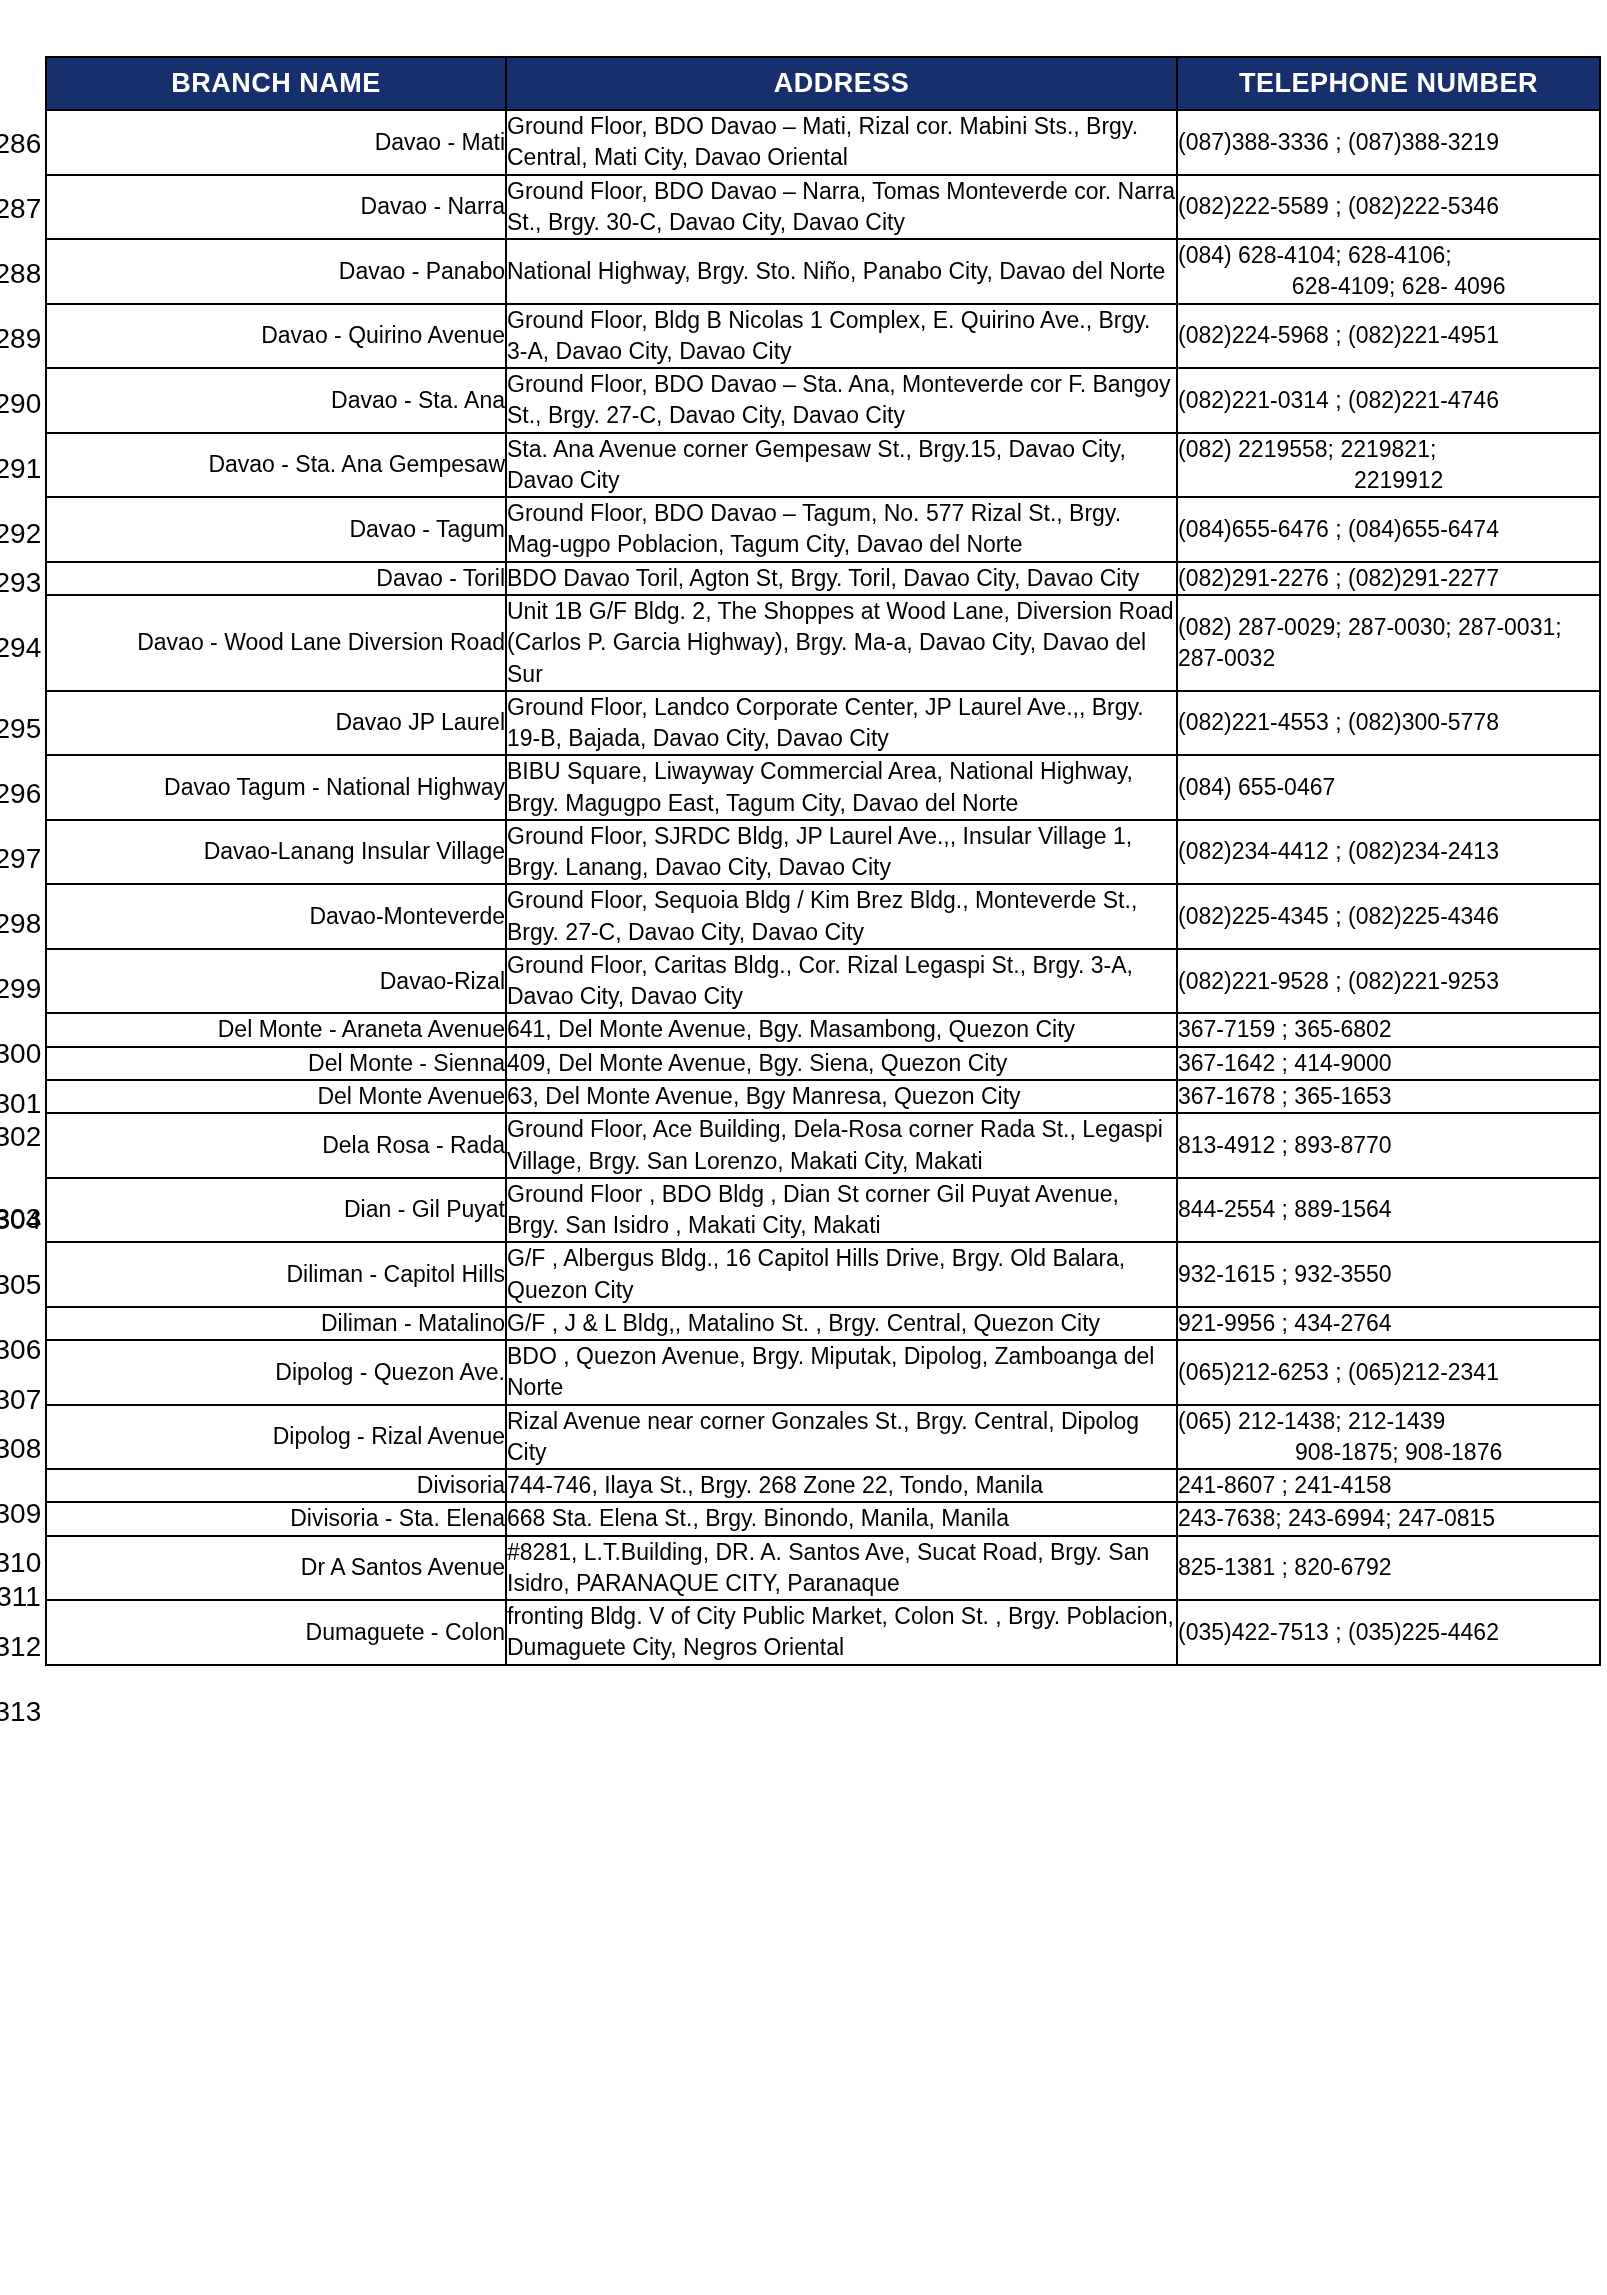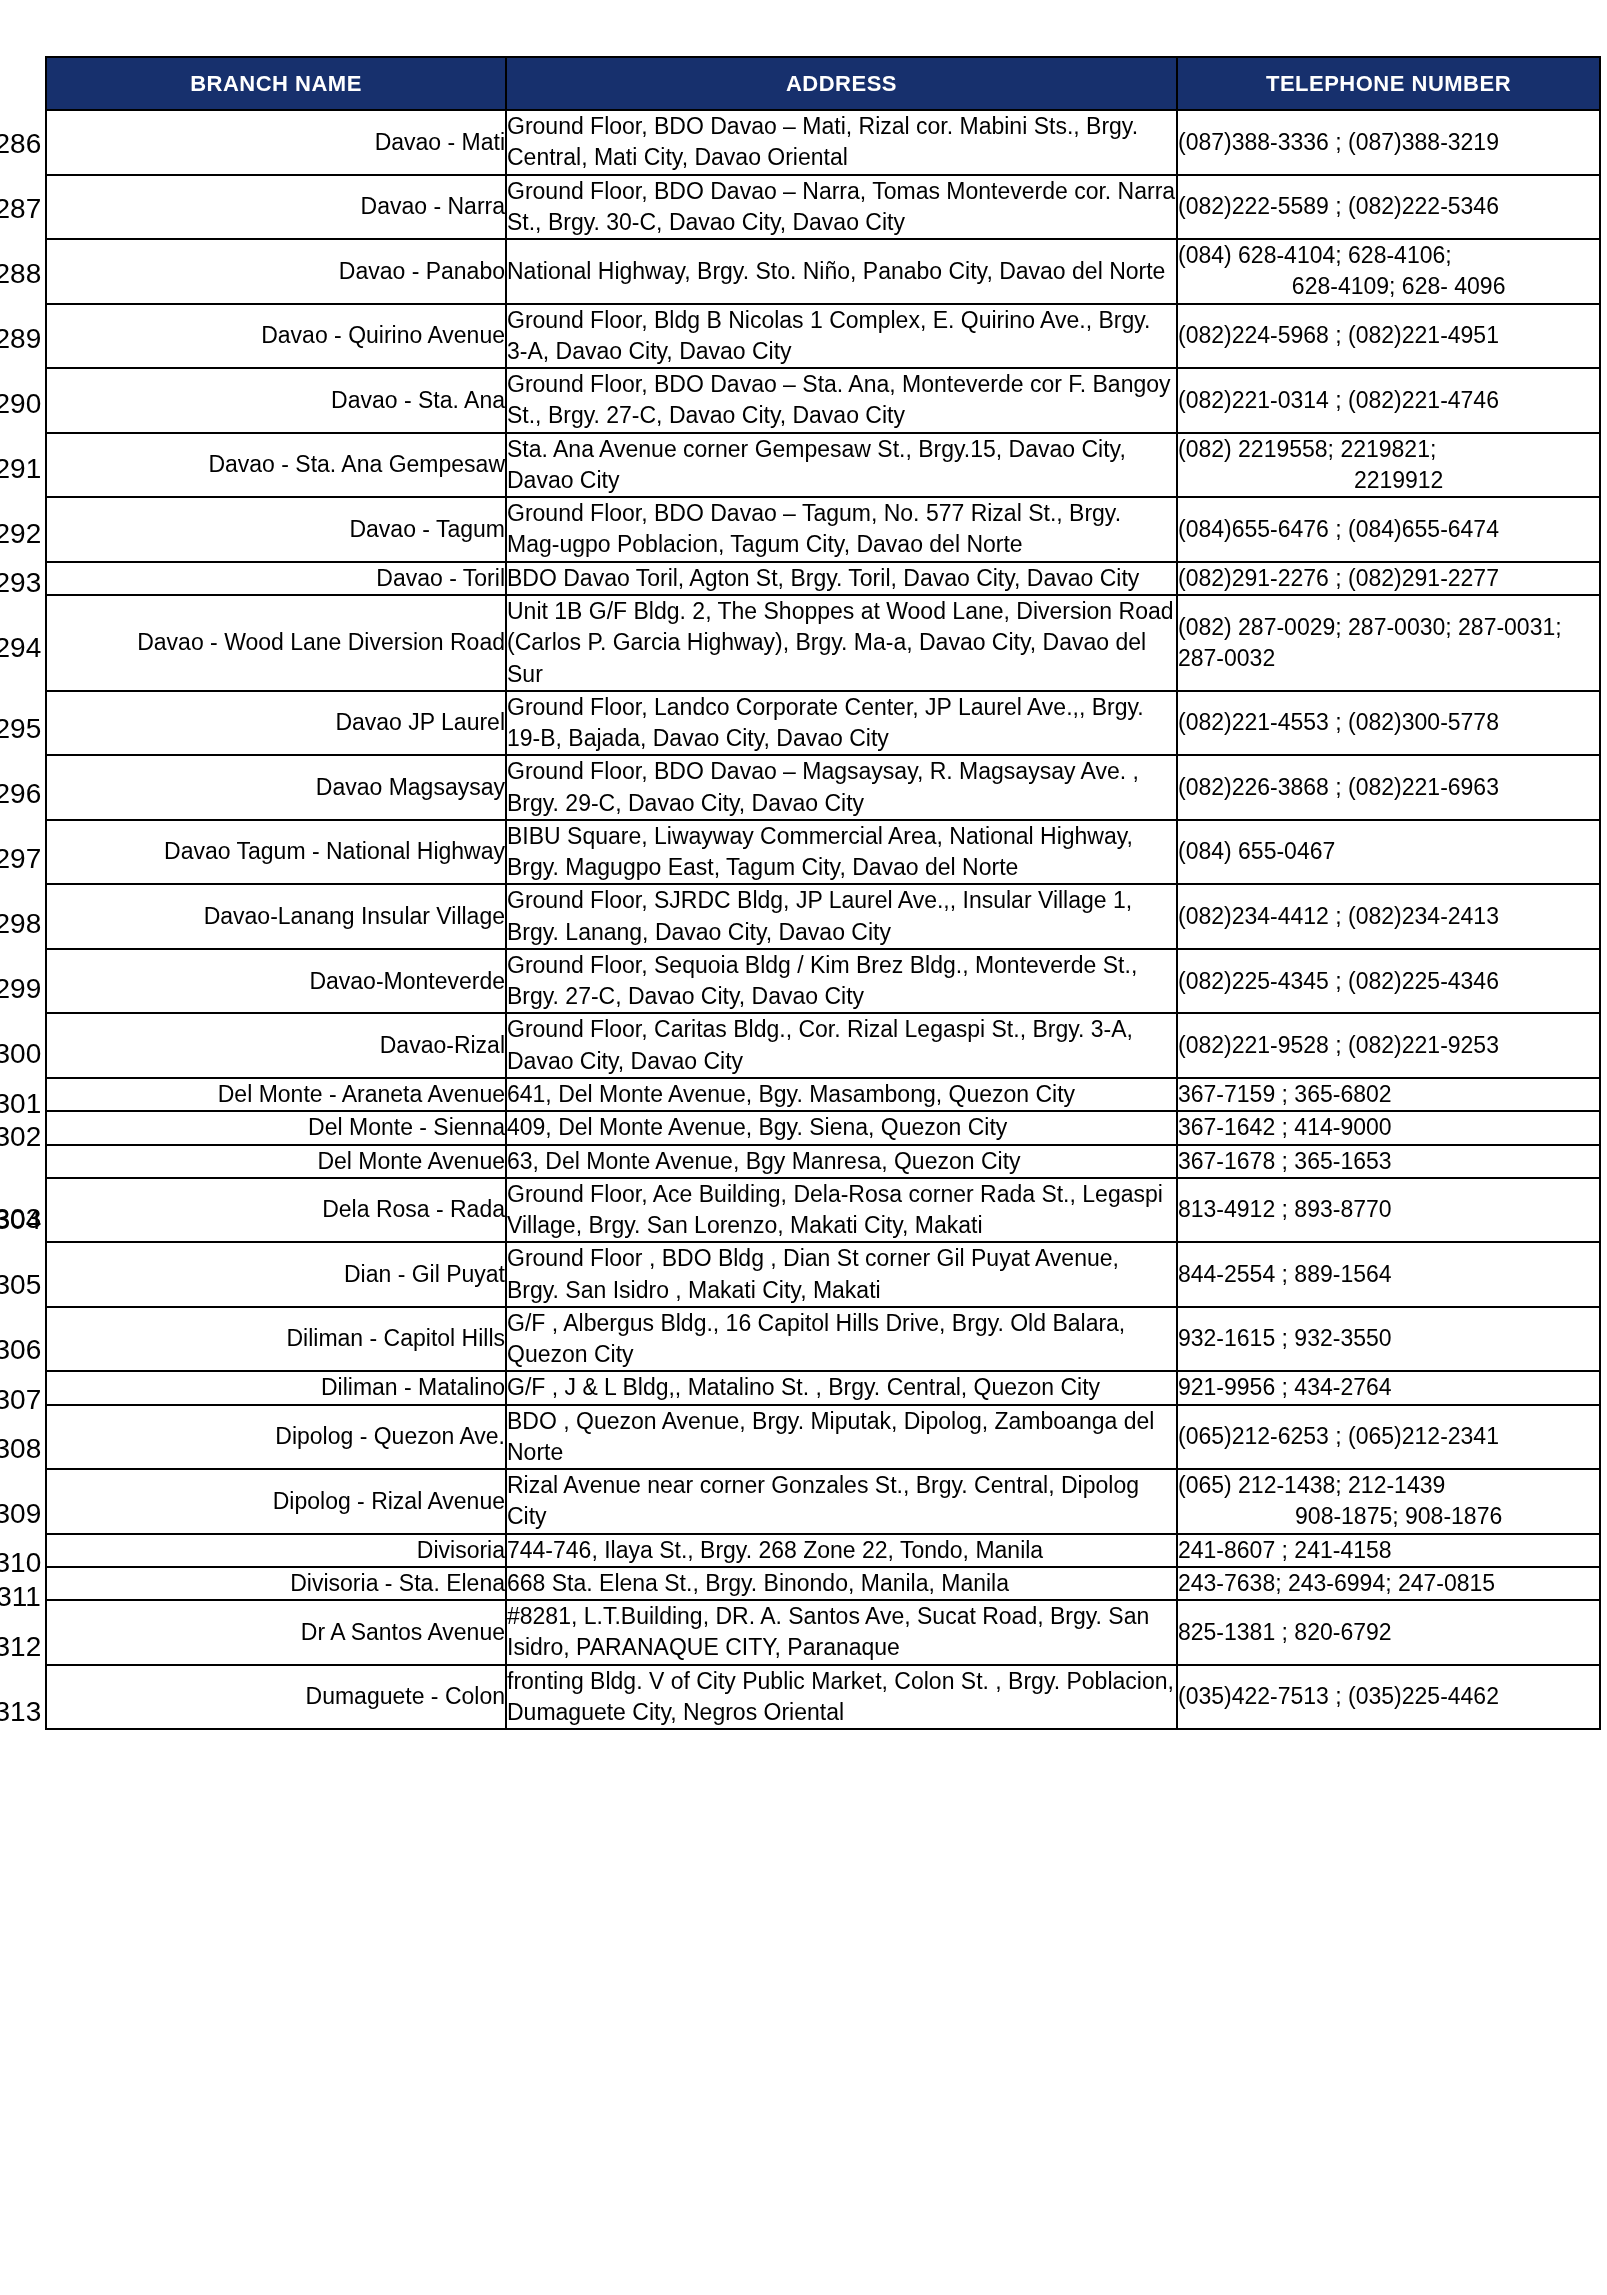--- a/index.html
+++ b/index.html
@@ -46,21 +46,21 @@
   table.branches td {
     border: 2.3px solid #000000;
     padding: 0;
     vertical-align: middle;
     box-sizing: border-box;
   }
 
   thead th {
     background: #17306d;
     color: #ffffff;
-    font-size: 22px;
+    font-size: 27px;
     font-weight: bold;
     letter-spacing: 0.5px;
     height: 53px;
     padding: 3.1px 7.8px;
   }
 
   tbody td {
     font-size: 23px;
     line-height: 1.36;
     color: #000000;
@@ -167,25 +167,20 @@
           </tr>
           <tr>
             <td class="branch-cell">Davao - Wood Lane Diversion Road</td>
             <td class="address-cell">Unit 1B G/F Bldg. 2, The Shoppes at Wood Lane, Diversion Road (Carlos P. Garcia Highway), Brgy. Ma-a, Davao City, Davao del Sur</td>
             <td class="phone-cell"><span>(082) 287-0029; 287-0030; 287-0031; 287-0032</span></td>
           </tr>
           <tr>
             <td class="branch-cell">Davao JP Laurel</td>
             <td class="address-cell">Ground Floor, Landco Corporate Center, JP Laurel Ave.,, Brgy. 19-B, Bajada, Davao City, Davao City</td>
             <td class="phone-cell"><span>(082)221-4553 ; (082)300-5778</span></td>
-          </tr>
-          <tr>
-            <td class="branch-cell">Davao Magsaysay</td>
-            <td class="address-cell">Ground Floor, BDO Davao – Magsaysay, R. Magsaysay Ave.  , Brgy. 29-C, Davao City, Davao City</td>
-            <td class="phone-cell"><span>(082)226-3868 ; (082)221-6963</span></td>
           </tr>
           <tr>
             <td class="branch-cell">Davao Tagum - National Highway</td>
             <td class="address-cell">BIBU Square, Liwayway Commercial Area, National Highway, Brgy. Magugpo East, Tagum City, Davao del Norte</td>
             <td class="phone-cell"><span>(084)   655-0467</span></td>
           </tr>
           <tr>
             <td class="branch-cell">Davao-Lanang Insular Village</td>
             <td class="address-cell">Ground Floor, SJRDC Bldg, JP Laurel Ave.,, Insular Village 1, Brgy. Lanang, Davao City, Davao City</td>
             <td class="phone-cell"><span>(082)234-4412 ; (082)234-2413</span></td>

